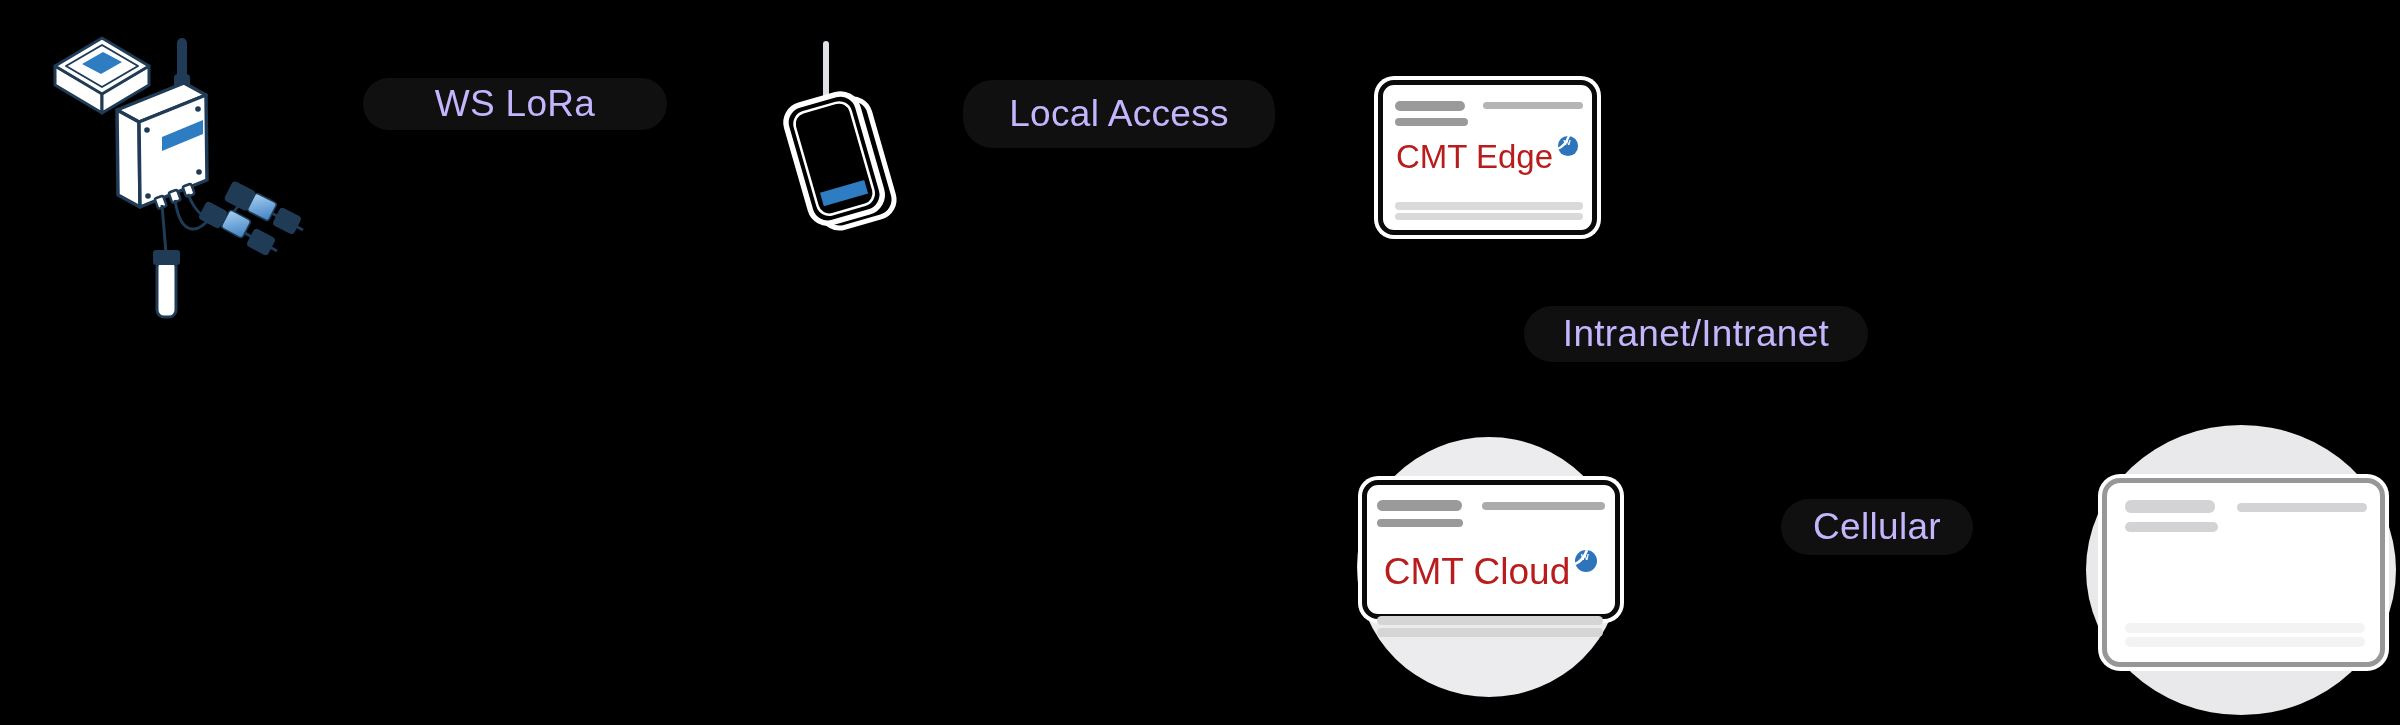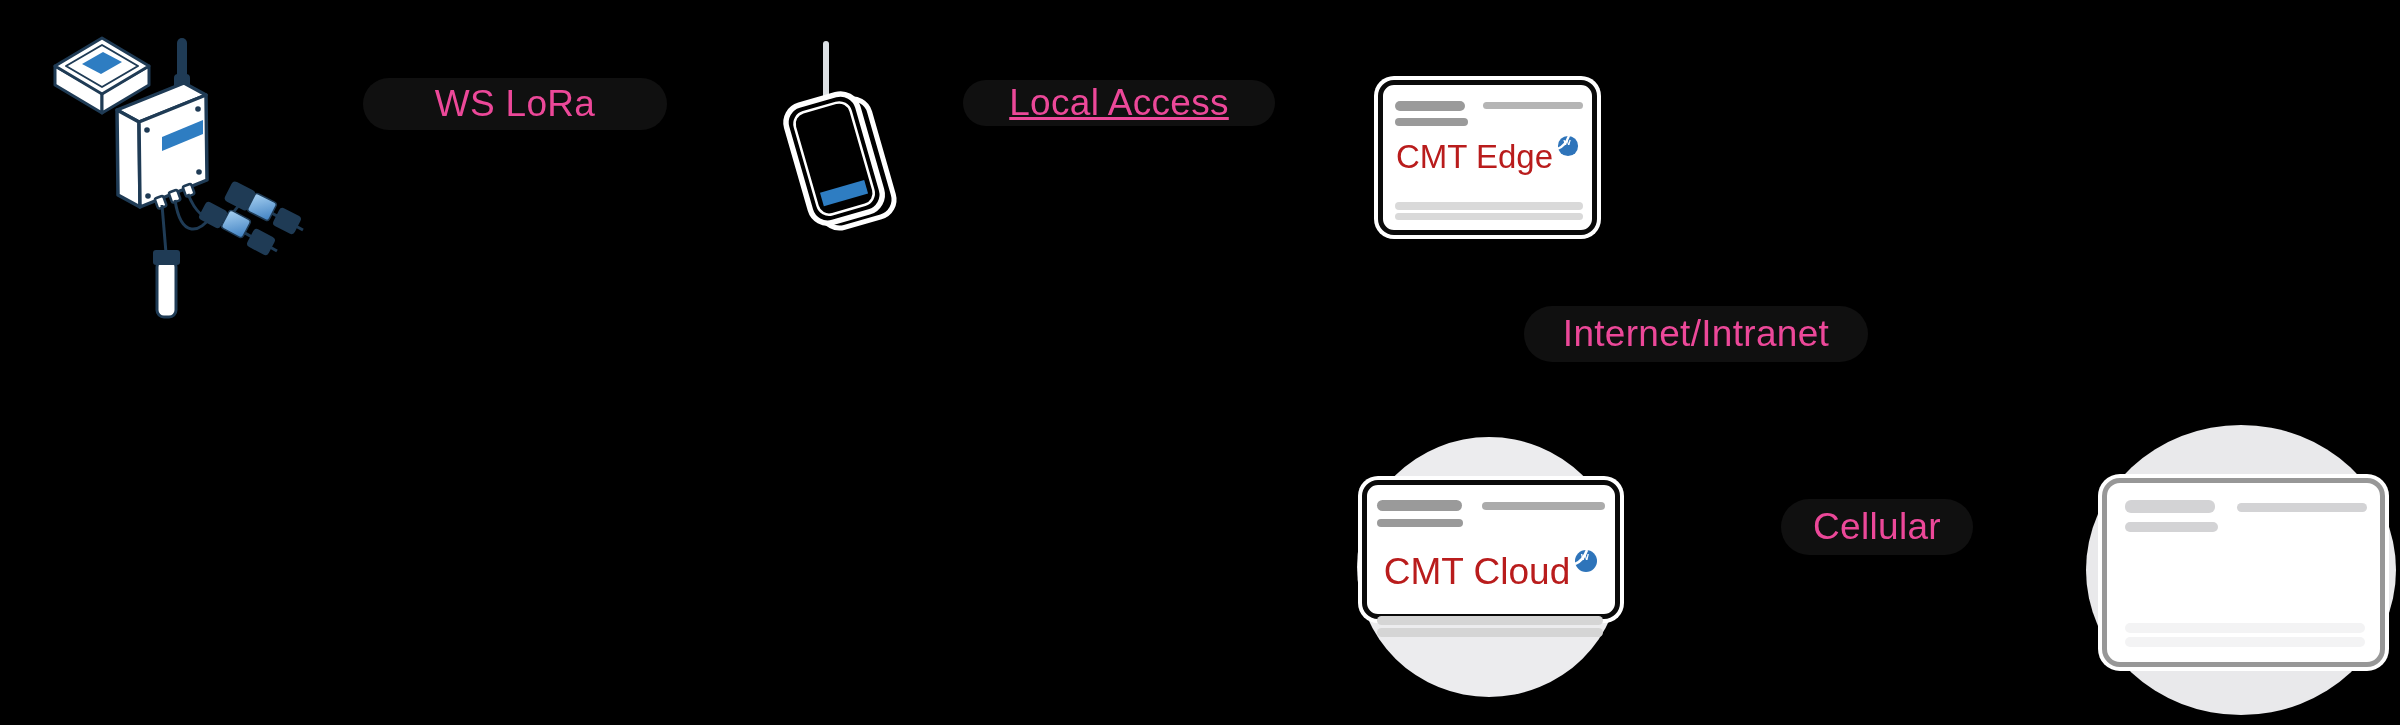--- a/index.html
+++ b/index.html
@@ -4,21 +4,21 @@
 <style>
   html,body{margin:0;padding:0;background:#000;}
   #canvas{
     position:relative;width:2400px;height:725px;background:#000000;
     overflow:hidden;font-family:"Liberation Sans",sans-serif;
   }
   .illus{position:absolute;z-index:2;}
   
   .pill{
     position:absolute;z-index:2;display:flex;align-items:center;justify-content:center;
-    background:#101010;border-radius:30px;color:#ec4899;
+    background:#101010;border-radius:30px;color:#c4b5fd;
     font-size:37px;font-weight:500;letter-spacing:.3px;white-space:nowrap;
   }
   
   .halo{position:absolute;z-index:1;border-radius:50%;}
   .halo.cloud{left:1357px;top:437px;width:264px;height:260px;background:#ececee;}
   .halo.viewer{left:2086px;top:425px;width:310px;height:290px;background:#e9e9eb;}
   
   .bwin{
     position:absolute;z-index:2;background:#ffffff;box-sizing:border-box;
     border:5px solid #0a0a0a;border-radius:16px;box-shadow:0 0 0 4px #ffffff;
@@ -105,41 +105,41 @@
   <svg class="illus" style="left:775px;top:35px;" width="125" height="215" viewBox="0 0 125 215">
     <rect x="48" y="6" width="6" height="72" rx="3" fill="#dde1e5"></rect>
     <g transform="rotate(-16 62 130)">
       <rect x="34" y="70" width="74" height="122" rx="18" fill="#000000" stroke="#ffffff" stroke-width="5"></rect>
       <rect x="24" y="62" width="74" height="122" rx="18" fill="#000000" stroke="#ffffff" stroke-width="5.5"></rect>
       <rect x="32" y="70" width="58" height="106" rx="12" fill="none" stroke="#ffffff" stroke-width="2.5"></rect>
       <rect x="38" y="152" width="46" height="14" fill="#2e7dc2"></rect>
     </g>
   </svg>
 
-  <div class="pill" style="left:963px;top:80px;width:312px;height:46px;text-decoration:underline;">
+  <div class="pill" style="left:963px;top:80px;width:312px;height:68px;">
     <span>Local Access</span>
   </div>
 
   <div class="bwin edge">
     <div class="skel" style="left:12px;top:16px;width:70px;height:10px;background:#9a9a9a;"></div>
     <div class="skel" style="left:12px;top:33px;width:73px;height:8px;background:#9a9a9a;"></div>
     <div class="skel" style="right:9px;top:17px;width:100px;height:7px;background:#b5b5b5;"></div>
     <div class="brand">
       <span>CMT Edge</span><svg class="logo-svg" width="22" height="22" viewBox="0 0 24 24">
         <circle cx="12" cy="12" r="11" fill="#2e74ba"></circle>
         <path d="M1,15 Q9,12 13,1" stroke="#ffffff" stroke-width="2.6" fill="none"></path>
         <text x="11" y="11" text-anchor="middle" font-size="10" font-weight="bold" fill="#ffffff" font-family="Liberation Sans, sans-serif">w</text>
       </svg>
     </div>
     <div class="skel" style="left:12px;top:117px;width:188px;height:8px;background:#d9d9d9;"></div>
     <div class="skel" style="left:12px;top:128px;width:188px;height:7px;background:#d9d9d9;"></div>
   </div>
 
   <div class="pill" style="left:1524px;top:306px;width:344px;height:56px;">
-    <span>Internet/Intranet</span>
+    <span>Intranet/Intranet</span>
   </div>
 
   <div class="halo cloud"></div>
   <div class="bwin cloud">
     <div class="skel" style="left:10px;top:15px;width:85px;height:11px;background:#9a9a9a;"></div>
     <div class="skel" style="left:10px;top:34px;width:86px;height:8px;background:#9a9a9a;"></div>
     <div class="skel" style="left:115px;top:17px;width:123px;height:8px;background:#ababab;"></div>
     <div class="brand">
       <span>CMT Cloud</span><svg class="logo-svg" width="24" height="24" viewBox="0 0 24 24">
         <circle cx="12" cy="12" r="11" fill="#2e74ba"></circle>

